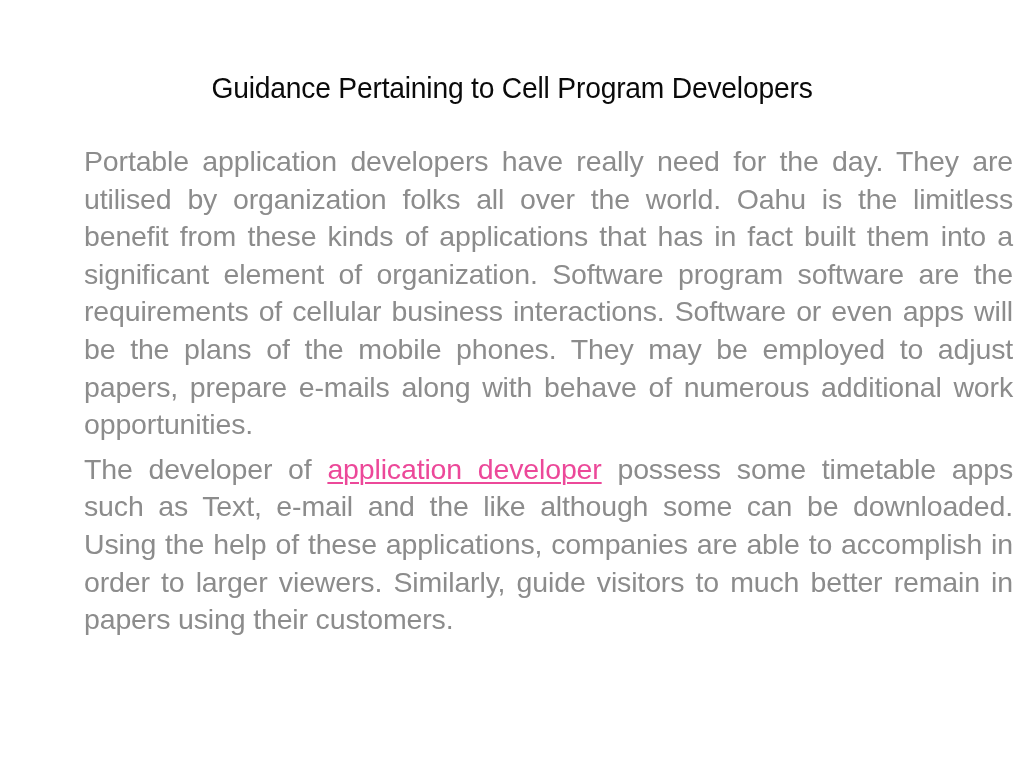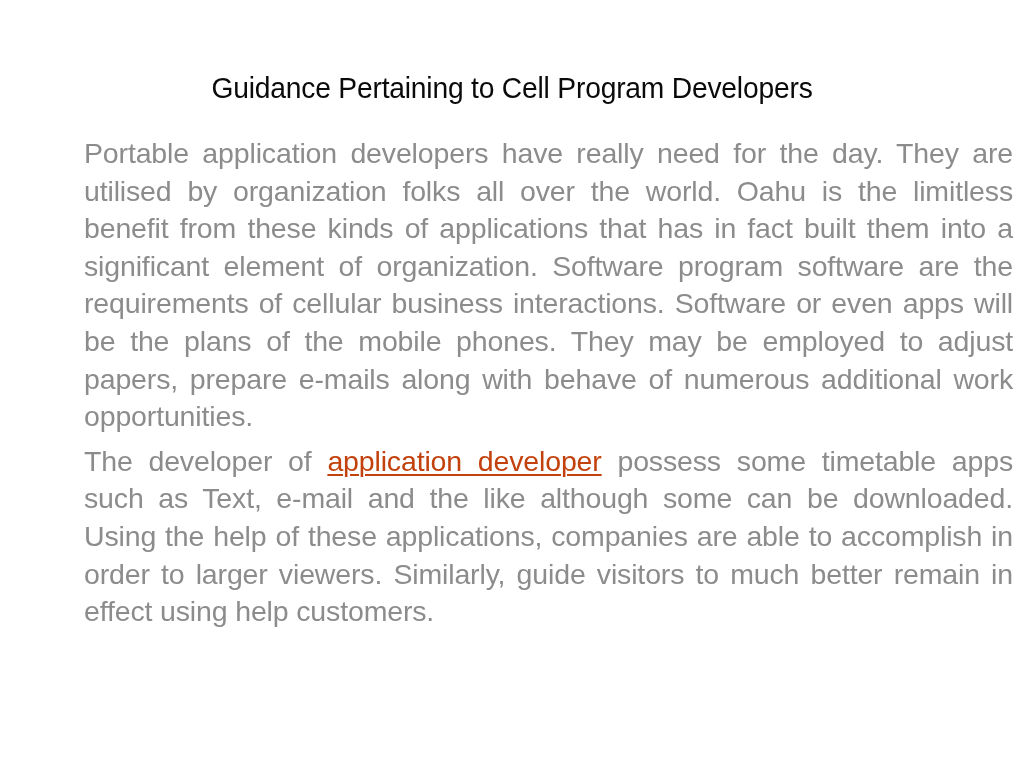--- a/index.html
+++ b/index.html
@@ -38,21 +38,21 @@
     letter-spacing: -0.2px;
     transform: scaleX(0.94);
     transform-origin: center top;
     white-space: nowrap;
   }
 
   
   .body-block {
     position: absolute;
     left: 84px;
-    top: 135px;
+    top: 143px;
     width: 929px;
   }
 
   .para {
     margin: 0;
     color: #8c8c8c;
     font-family: "Liberation Sans", "DejaVu Sans", sans-serif;
     font-size: 28.5px;
     font-weight: 400;
     line-height: 37.6px;
@@ -62,37 +62,37 @@
     word-spacing: 0px;
   }
 
   .para + .para {
     margin-top: 7px;
   }
 
   
 
   .inline-link {
-    color: #c2410c;
+    color: #ec4899;
     text-decoration: underline;
     text-decoration-thickness: 2px;
     text-underline-offset: 3px;
     cursor: pointer;
   }
 </style>
 </head>
 <body>
 
 <div class="slide">
 
   <h1 class="slide-title">Guidance Pertaining to Cell Program Developers</h1>
 
   <div class="body-block">
 
     <p class="para">Portable application developers have really need for the day. They are utilised by organization folks all over the world. Oahu is the limitless benefit from these kinds of applications that has in fact built them into a significant element of organization. Software program software are the requirements of cellular business interactions. Software or even apps will be the plans of the mobile phones. They may be employed to adjust papers, prepare e-mails along with behave of numerous additional work opportunities.</p>
 
     <p class="para">
-      <span>The developer of </span><a class="inline-link" href="#">application developer</a><span> possess some timetable apps such as Text, e-mail and the like although some can be downloaded. Using the help of these applications, companies are able to accomplish in order to larger viewers. Similarly, guide visitors to much better remain in effect using help customers.</span>
+      <span>The developer of </span><a class="inline-link" href="#">application developer</a><span> possess some timetable apps such as Text, e-mail and the like although some can be downloaded. Using the help of these applications, companies are able to accomplish in order to larger viewers. Similarly, guide visitors to much better remain in papers using their customers.</span>
     </p>
 
   </div>
 
 </div>
 
 </body></html>

